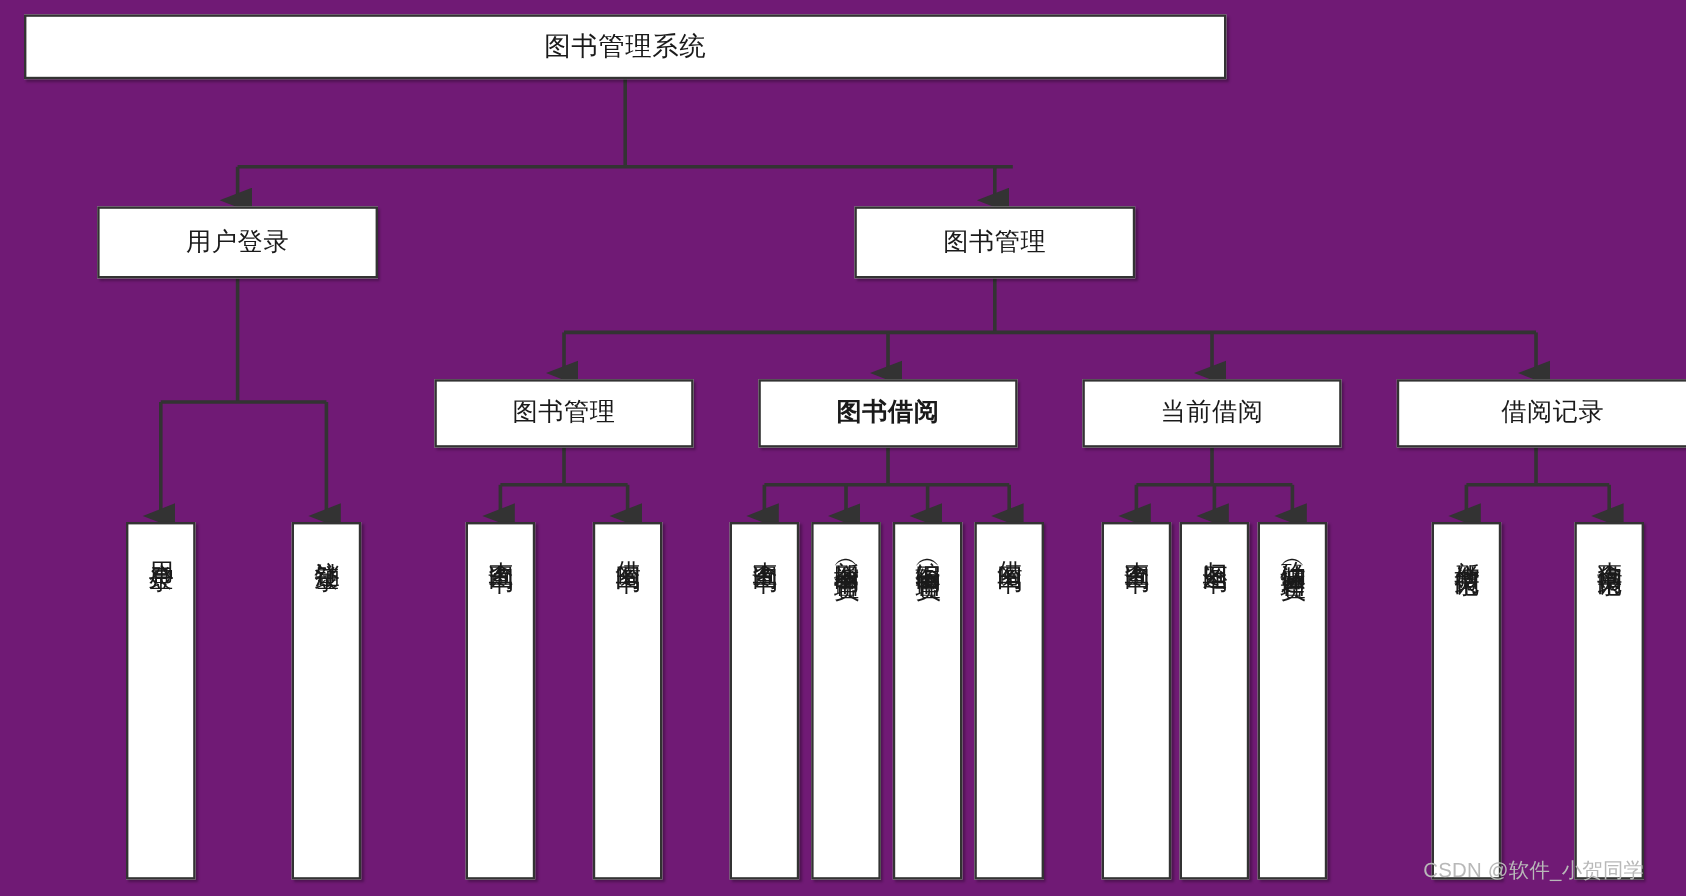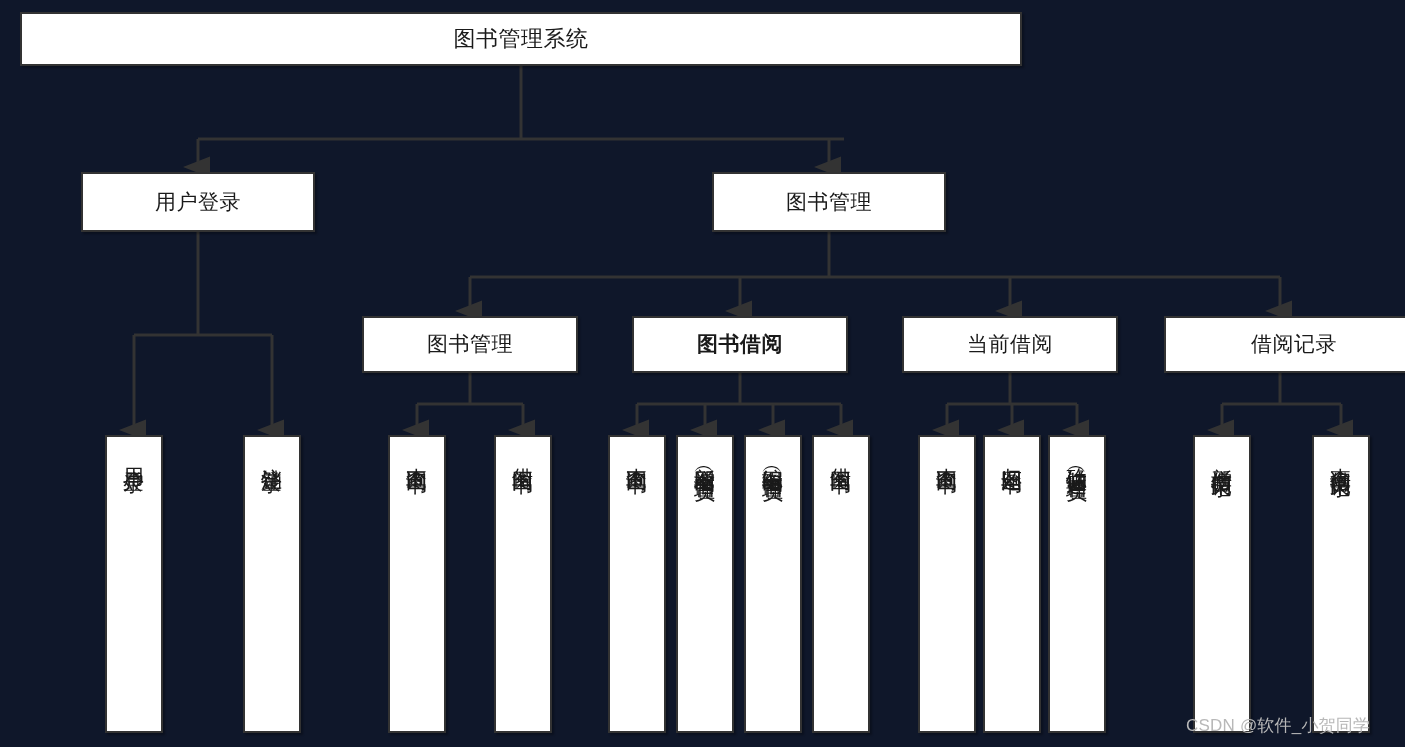--- a/index.html
+++ b/index.html
@@ -8,21 +8,21 @@
     padding: 0;
     background: #ffffff;
   }
   body {
     font-family: "Liberation Sans", "DejaVu Sans", sans-serif;
   }
   #canvas {
     position: relative;
     width: 1405px;
     height: 747px;
-    background: #0f172a;
+    background: #701a75;
     overflow: hidden;
   }
   #edges {
     position: absolute;
     left: 0;
     top: 0;
     width: 1405px;
     height: 747px;
     pointer-events: none;
   }

